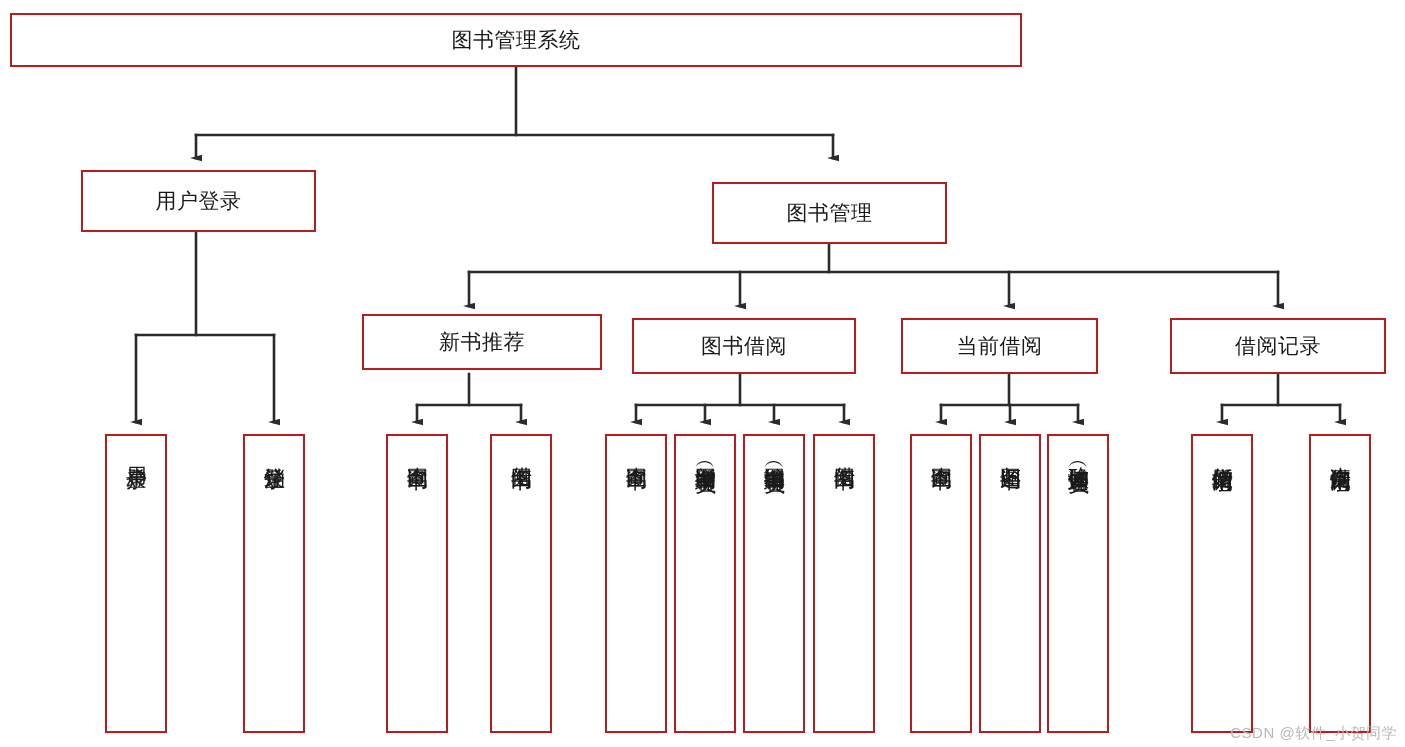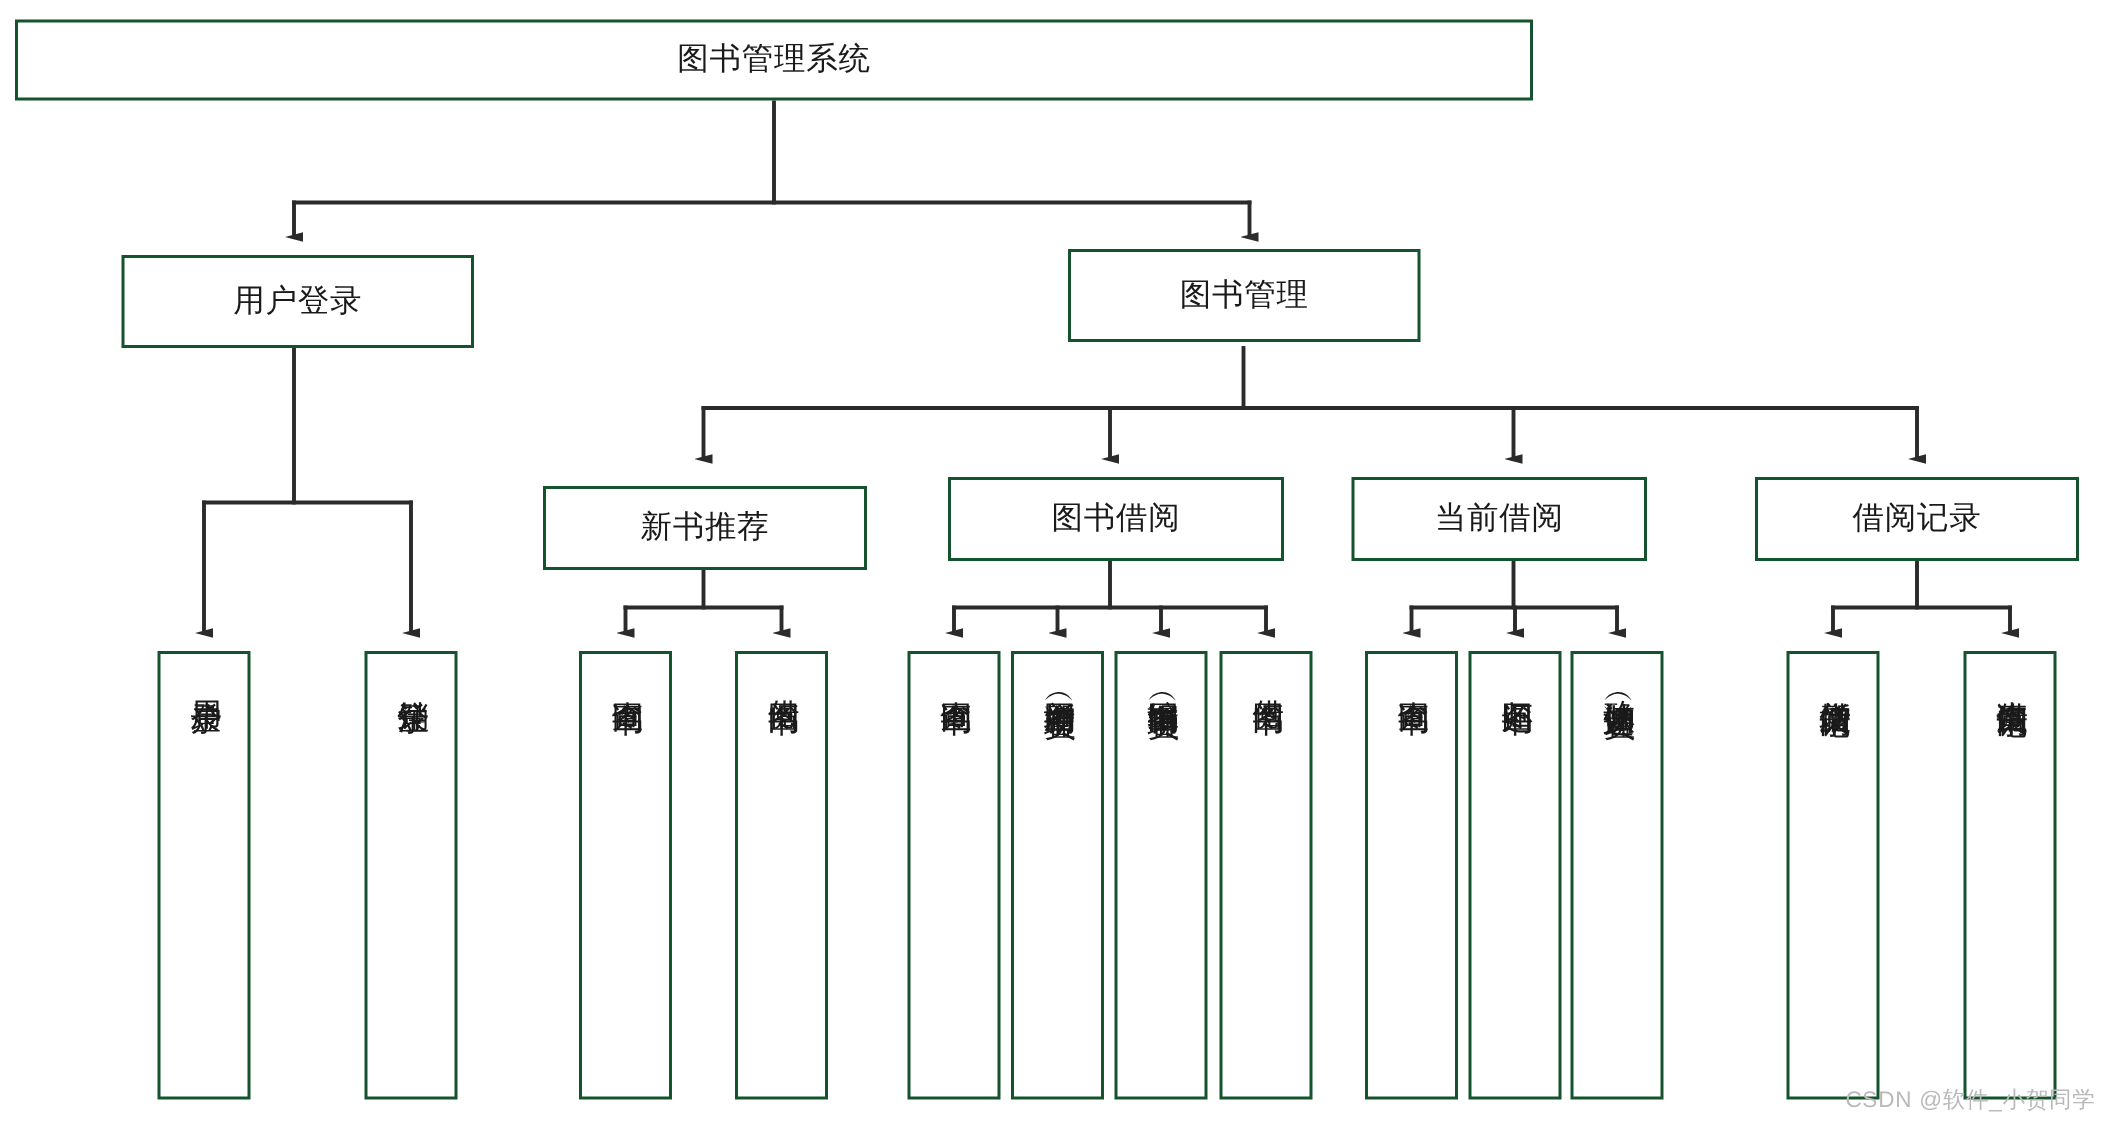--- a/index.html
+++ b/index.html
@@ -21,21 +21,21 @@
   #wires {
     position: absolute;
     left: 0;
     top: 0;
     width: 1405px;
     height: 747px;
   }
   .node {
     position: absolute;
     box-sizing: border-box;
-    border: 2px solid #14532d;
+    border: 2px solid #b91c1c;
     background: #ffffff;
     color: #1a1a1a;
     display: flex;
     align-items: center;
     justify-content: center;
     z-index: 3;
   }
   .node.root {
     border-width: 2px;
   }
@@ -127,25 +127,25 @@
     </g>
   </svg>
 
   <div class="node root" style="left:10px; top:13px; width:1012px; height:54px;">
     <span class="label-h">图书管理系统</span>
   </div>
 
   <div class="node" style="left:81px; top:170px; width:235px; height:62px;">
     <span class="label-h">用户登录</span>
   </div>
-  <div class="node" style="left:712px; top:166px; width:235px; height:62px;">
+  <div class="node" style="left:712px; top:182px; width:235px; height:62px;">
     <span class="label-h">图书管理</span>
   </div>
 
-  <div class="node" style="left:362px; top:324px; width:216px; height:56px;">
+  <div class="node" style="left:362px; top:314px; width:240px; height:56px;">
     <span class="label-h">新书推荐</span>
   </div>
   <div class="node" style="left:632px; top:318px; width:224px; height:56px;">
     <span class="label-h">图书借阅</span>
   </div>
   <div class="node" style="left:901px; top:318px; width:197px; height:56px;">
     <span class="label-h">当前借阅</span>
   </div>
   <div class="node" style="left:1170px; top:318px; width:216px; height:56px;">
     <span class="label-h">借阅记录</span>

